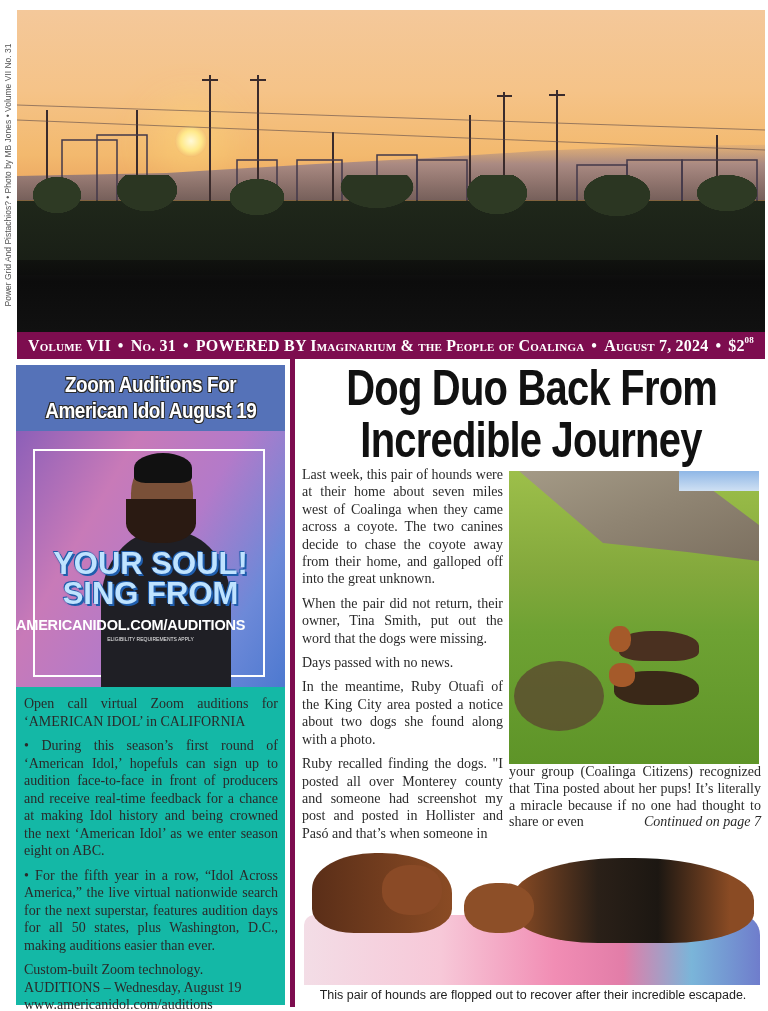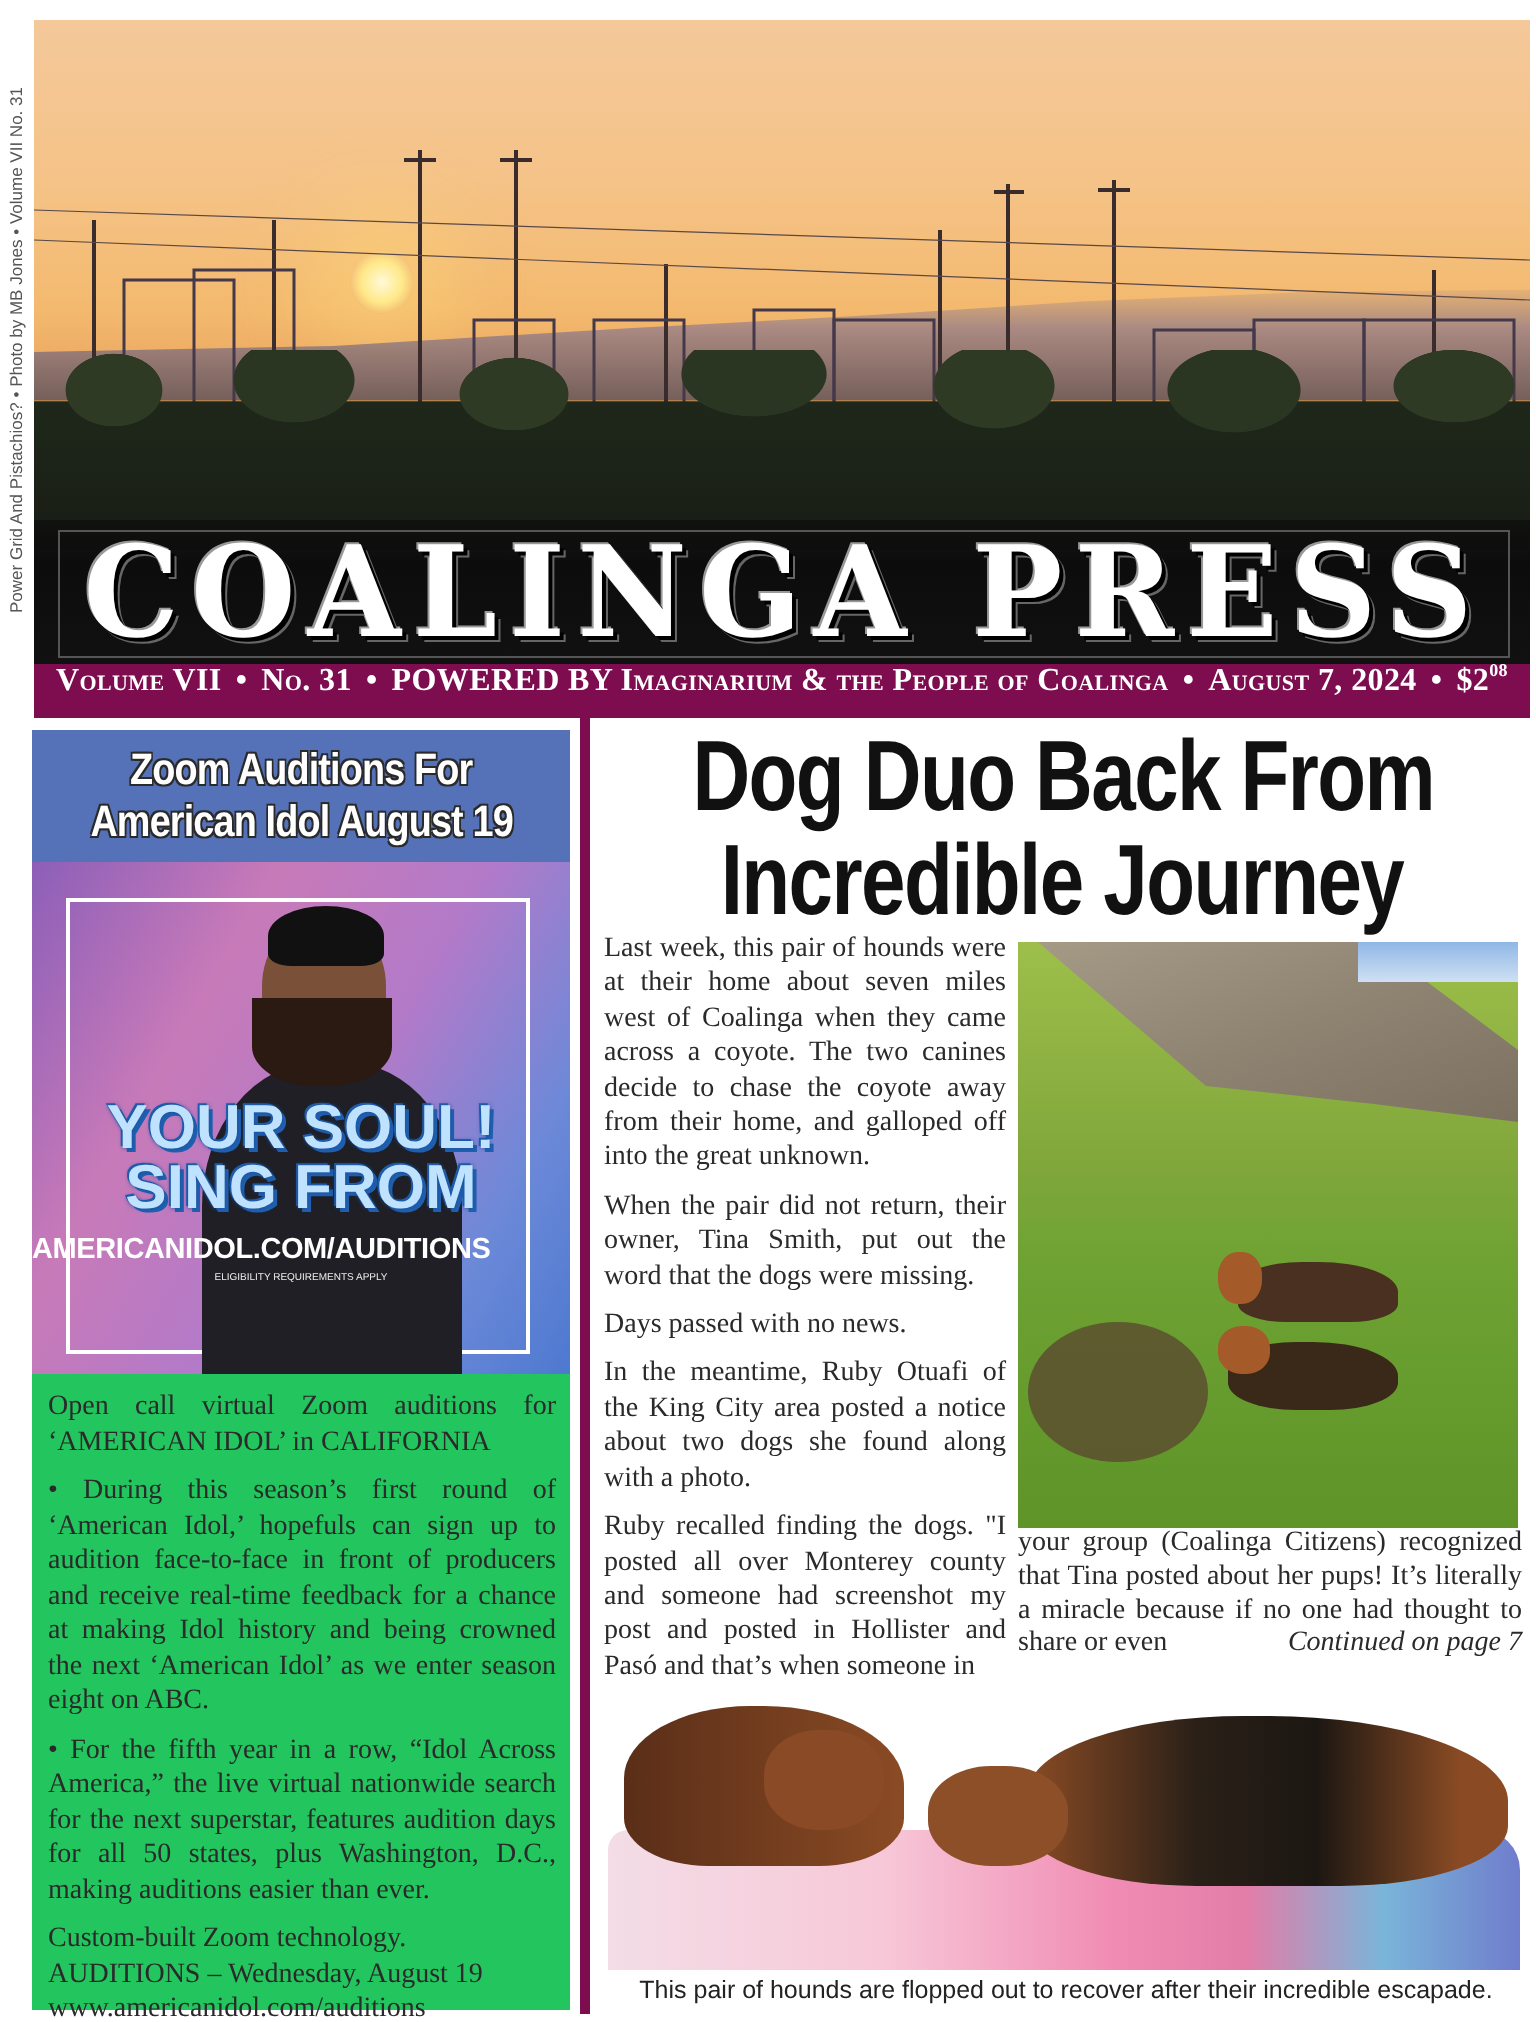--- a/index.html
+++ b/index.html
@@ -8,24 +8,24 @@
   .side-credit span{position:absolute;left:50%;top:50%;transform:translate(-50%,-50%) rotate(-90deg);white-space:nowrap;font-family:"Liberation Sans",sans-serif;font-size:8.5px;color:#555;}
   .masthead{position:absolute;left:17px;top:10px;width:748px;height:322px;overflow:hidden;}
   .sky{position:absolute;inset:0;background:linear-gradient(180deg,#f4c89a 0%,#f5c388 25%,#f3b96e 45%,#e9a25e 58%,#c98c6c 65%,#6a5a5c 72%,#2b2e28 78%,#1d231b 100%);}
   .sun{position:absolute;left:158px;top:115px;width:32px;height:32px;border-radius:50%;background:radial-gradient(circle,#fff9d8 0%,#ffe98a 45%,rgba(255,210,110,0) 75%);box-shadow:0 0 40px 20px rgba(255,220,120,.45);}
   .hills{position:absolute;left:0;right:0;top:130px;height:60px;background:linear-gradient(180deg,rgba(150,130,150,0) 0%,rgba(140,120,140,.7) 40%,rgba(90,80,90,.8) 100%);clip-path:polygon(0 60%,20% 55%,40% 40%,55% 30%,70% 18%,85% 10%,100% 8%,100% 100%,0 100%);}
   .towers{position:absolute;inset:0;}
   .trees{position:absolute;left:0;right:0;top:165px;height:100px;background:radial-gradient(ellipse 40px 30px at 40px 20px,#2e3a24 60%,transparent 61%),radial-gradient(ellipse 50px 35px at 130px 15px,#2b3622 60%,transparent 61%),radial-gradient(ellipse 45px 30px at 240px 22px,#2e3a24 60%,transparent 61%),radial-gradient(ellipse 60px 35px at 360px 12px,#2b3622 60%,transparent 61%),radial-gradient(ellipse 50px 35px at 480px 18px,#2e3a24 60%,transparent 61%),radial-gradient(ellipse 55px 35px at 600px 20px,#2b3622 60%,transparent 61%),radial-gradient(ellipse 50px 30px at 710px 18px,#2e3a24 60%,transparent 61%),linear-gradient(180deg,transparent 0,transparent 25px,#1f271a 26px,#181d15 100%);}
   .title-band{position:absolute;left:0;right:0;top:250px;height:72px;background:linear-gradient(180deg,rgba(10,10,10,.6),#0c0c0c 30%,#111 100%);}
   .paper-title{position:absolute;left:12px;right:10px;top:255px;height:62px;border:1px solid #555;display:flex;align-items:center;justify-content:center;}
   .paper-title span{font-family:"DejaVu Serif",serif;font-weight:bold;font-size:60px;letter-spacing:6px;color:#fff;text-shadow:2px 2px 0 #000,3px 3px 0 #666,-1px -1px 0 #999;line-height:1;transform:scaleY(1.05);white-space:nowrap;}
-  .banner{position:absolute;left:17px;top:332px;width:748px;height:27px;background:#7d0d4f;display:flex;align-items:flex-start;justify-content:center;color:#fff;font-family:"Liberation Serif",serif;font-size:16px;font-variant:small-caps;font-weight:bold;letter-spacing:.2px;white-space:nowrap;}
+  .banner{position:absolute;left:17px;top:332px;width:748px;height:27px;background:#7d0d4f;display:flex;align-items:center;justify-content:center;color:#fff;font-family:"Liberation Serif",serif;font-size:16px;font-variant:small-caps;font-weight:bold;letter-spacing:.2px;white-space:nowrap;}
   .banner .sep{margin:0 7px;}
   .banner sup{font-size:9px;vertical-align:top;position:relative;top:-2px;}
-  .sidebar{position:absolute;left:16px;top:365px;width:269px;height:640px;background:#22c55e;}
+  .sidebar{position:absolute;left:16px;top:365px;width:269px;height:640px;background:#14b8a6;}
   .ad-title{position:absolute;left:0;top:0;width:269px;height:66px;background:#5572b8;display:flex;flex-direction:column;align-items:center;justify-content:center;}
   .ad-title div{font-family:"Liberation Sans",sans-serif;font-weight:bold;font-size:22px;color:#fff;line-height:26px;letter-spacing:-.5px;text-shadow:1px 1px 0 #2a2a2a,-1px -1px 0 #2a2a2a,1px -1px 0 #2a2a2a,-1px 1px 0 #2a2a2a;transform:scaleX(.86);white-space:nowrap;}
   .ad-photo{position:absolute;left:0;top:66px;width:269px;height:256px;background:linear-gradient(120deg,#8c5fb8 0%,#c87ab8 30%,#b37ac9 55%,#6d89d8 80%,#4d79d0 100%);overflow:hidden;}
   .ad-frame{position:absolute;left:17px;top:18px;width:232px;height:228px;border:2px solid #fff;box-sizing:border-box;}
   .singer-body{position:absolute;left:85px;top:100px;width:130px;height:160px;background:#1f1f25;border-radius:45% 45% 0 0;}
   .singer-head{position:absolute;left:115px;top:28px;width:62px;height:76px;background:#7a5038;border-radius:45%;}
   .singer-hat{position:absolute;left:118px;top:22px;width:58px;height:30px;background:#111;border-radius:50% 50% 20% 20%;}
   .singer-beard{position:absolute;left:110px;top:68px;width:70px;height:44px;background:#2a1a12;border-radius:0 0 45% 45%;}
   .sing-text{position:absolute;left:0;right:0;top:118px;text-align:center;font-family:"Liberation Sans",sans-serif;font-weight:bold;font-size:31px;line-height:30px;color:#bfe3ff;text-shadow:0 0 2px #1a4f9a,2px 2px 0 #2060b0,-1px -1px 0 #2060b0;}
   .ai-url{position:absolute;left:0;right:0;top:186px;font-family:"Liberation Sans",sans-serif;font-weight:bold;font-size:14.5px;color:#fff;letter-spacing:-.2px;}
@@ -93,23 +93,20 @@
         <rect x="610" y="150" width="55" height="50"></rect>
       <rect x="665" y="150" width="75" height="50"></rect>
     </g>
     <g stroke="#5a4848" stroke-width=".6">
       <line x1="0" y1="95" x2="748" y2="120"></line>
         <line x1="0" y1="110" x2="748" y2="140"></line>
     </g>
   </svg>
   <div class="trees"></div>
   <div class="title-band"></div>
-  <div class="paper-title">
-      <span>COALINGA PRESS</span>
-    </div>
 </div>
 
 <div class="banner">
   <span>Volume VII</span>
   <span class="sep">•</span>
   <span>No. 31</span>
   <span class="sep">•</span>
   <span>POWERED BY Imaginarium &amp; the People of Coalinga</span>
   <span class="sep">•</span>
   <span>August 7, 2024</span>

